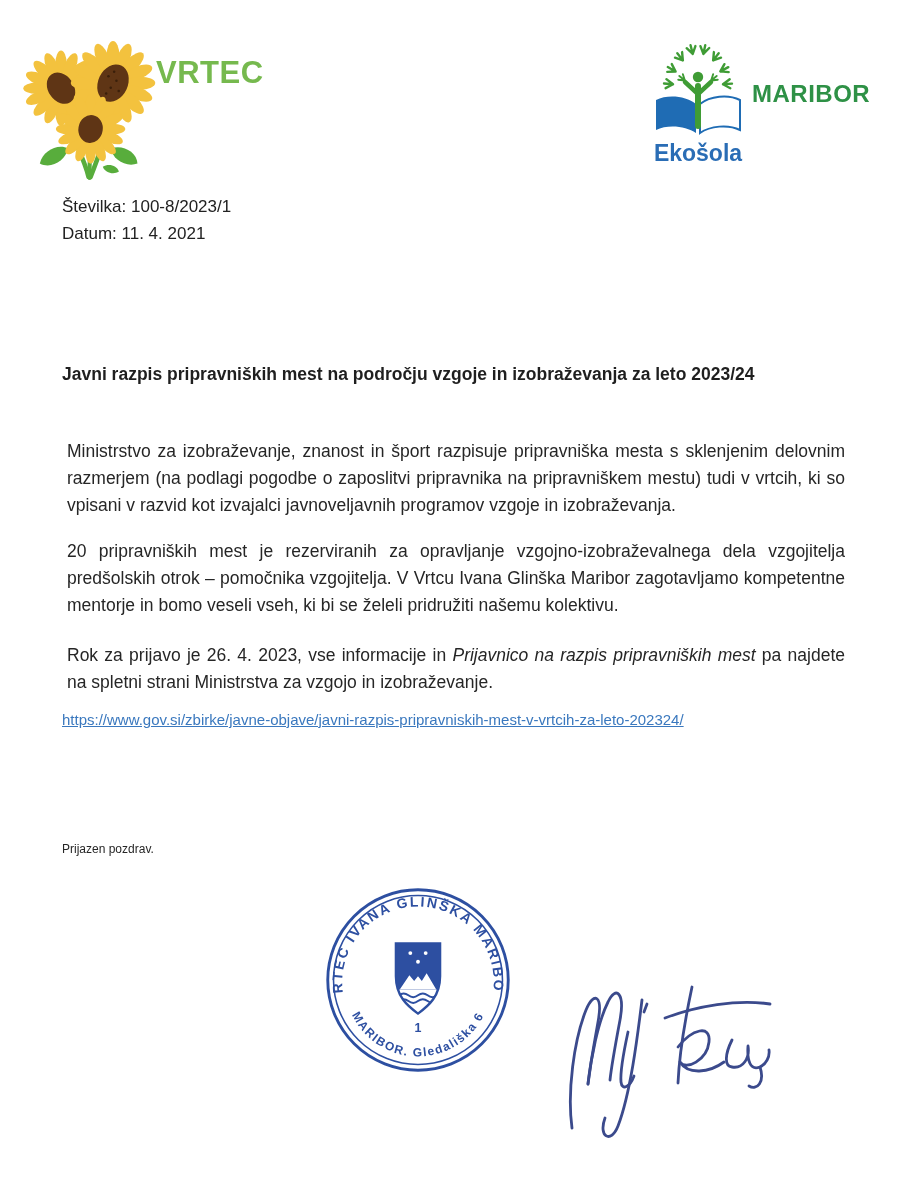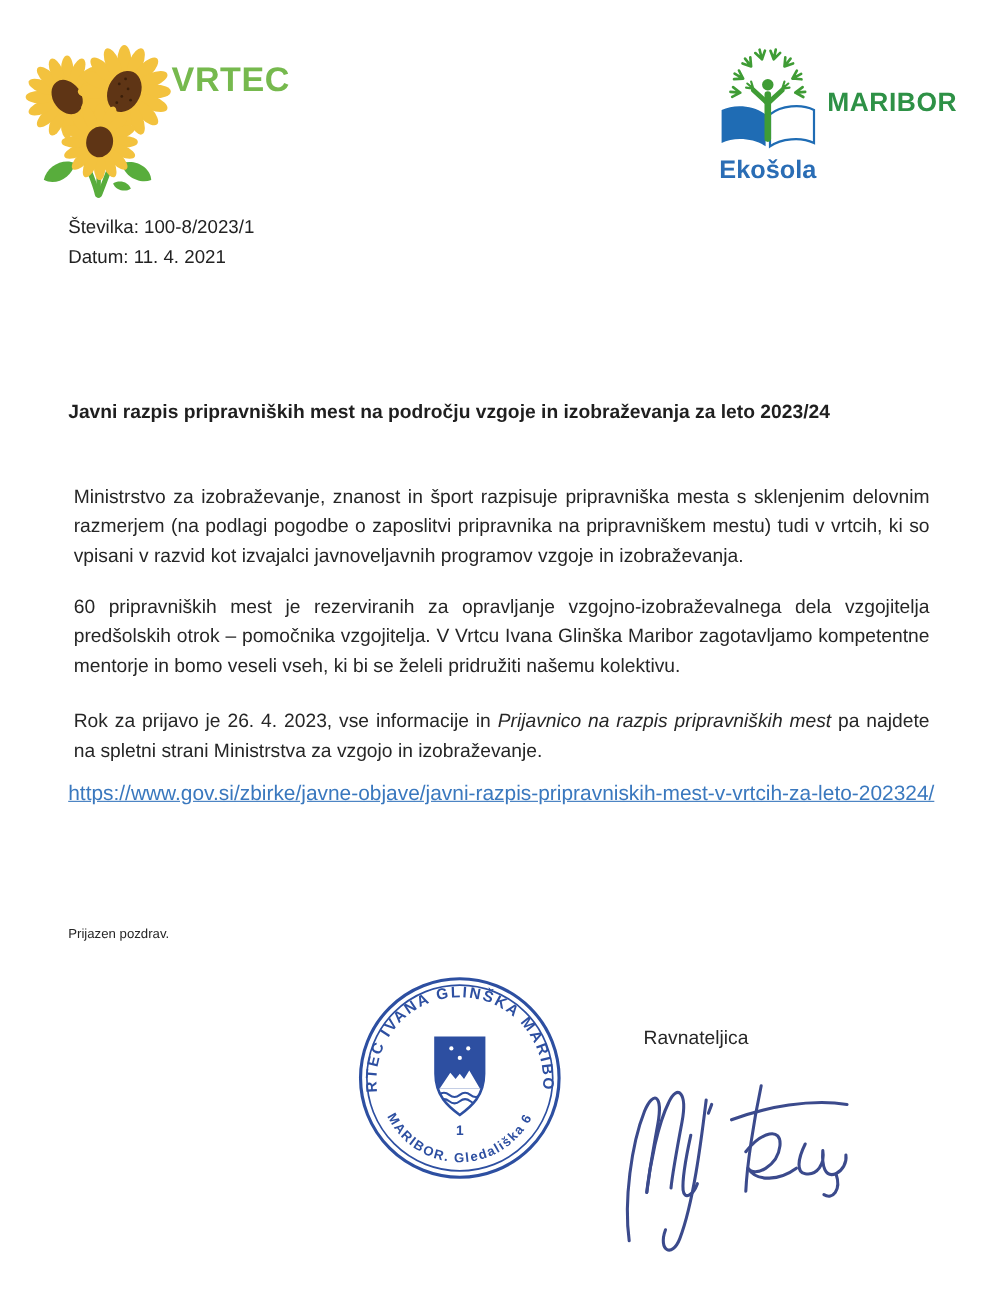--- a/index.html
+++ b/index.html
@@ -30,21 +30,21 @@
     position: absolute; left: 62px; top: 364px; width: 777px;
     text-align: left; font-size: 17.5px; font-weight: bold; color: #1f1f1f;
   }
   .para {
     position: absolute; left: 67px; width: 778px;
     font-size: 17.5px; line-height: 27px; color: #262626; text-align: justify;
   }
   .p1 { top: 438px; }
   .p2 { top: 538px; }
   .p3 { top: 642px; }
-  .link-row { position: absolute; left: 62px; top: 711px; font-size: 19px; }
+  .link-row { position: absolute; left: 62px; top: 711px; font-size: 15px; }
   .link-row a { color: #3a78be; text-decoration: underline; }
   .closing { position: absolute; left: 62px; top: 842px; font-size: 12px; color: #262626; }
   
   .stamp { position: absolute; left: 322px; top: 884px; width: 192px; height: 192px; }
   .sig-block { position: absolute; left: 585px; top: 930px; font-size: 17.5px; line-height: 26px; color: #262626; }
   .signature { position: absolute; left: 562px; top: 970px; width: 220px; height: 175px; }
   .it { font-style: italic; }
 </style>
 </head>
 <body>
@@ -143,21 +143,21 @@
   <div class="ekovrtec">MARIBOR</div>
 
   <div class="meta">
     <div>Številka: 100-8/2023/1</div>
     <div>Datum: 11. 4. 2021</div>
   </div>
 
   <div class="title">Javni razpis pripravniških mest na področju vzgoje in izobraževanja za leto 2023/24</div>
 
   <p class="para p1">Ministrstvo za izobraževanje, znanost in šport razpisuje pripravniška mesta s sklenjenim delovnim razmerjem (na podlagi pogodbe o zaposlitvi pripravnika na pripravniškem mestu)  tudi v vrtcih, ki so vpisani v razvid kot izvajalci javnoveljavnih programov vzgoje in izobraževanja.</p>
-  <p class="para p2">60 pripravniških mest je rezerviranih za opravljanje vzgojno-izobraževalnega dela vzgojitelja predšolskih otrok – pomočnika vzgojitelja. V Vrtcu Ivana Glinška Maribor zagotavljamo kompetentne mentorje in bomo veseli vseh, ki bi se želeli pridružiti našemu kolektivu.</p>
+  <p class="para p2">20 pripravniških mest je rezerviranih za opravljanje vzgojno-izobraževalnega dela vzgojitelja predšolskih otrok – pomočnika vzgojitelja. V Vrtcu Ivana Glinška Maribor zagotavljamo kompetentne mentorje in bomo veseli vseh, ki bi se želeli pridružiti našemu kolektivu.</p>
   <p class="para p3"><span>Rok za prijavo je 26. 4. 2023, vse informacije in </span><span class="it">Prijavnico na razpis pripravniških mest</span><span> pa najdete na spletni strani Ministrstva za vzgojo in izobraževanje.</span></p>
 
   <div class="link-row">
     <a href="#">https://www.gov.si/zbirke/javne-objave/javni-razpis-pripravniskih-mest-v-vrtcih-za-leto-202324/</a>
   </div>
 
   <div class="closing">Prijazen pozdrav.</div>
 
   <div class="stamp">
     <svg viewBox="0 0 200 200" width="192" height="192">
@@ -185,21 +185,20 @@
         <circle cx="100" cy="81" r="2" fill="#ffffff"></circle>
         <path d="M81,110 L91,95 L96,101 L100,96 L104,101 L109,93 L119,110 Z" fill="#ffffff"></path>
         <path d="M80,116 q5,-4 10,0 t10,0 t10,0 t10,0" fill="none" stroke="#2d4fa1" stroke-width="2"></path>
         <path d="M80,122 q5,-4 10,0 t10,0 t10,0 t10,0" fill="none" stroke="#2d4fa1" stroke-width="2"></path>
       </g>
       <text x="100" y="154" text-anchor="middle" font-size="13" font-weight="bold" fill="#2d4fa1" font-family="Liberation Sans, sans-serif">1</text>
     </svg>
   </div>
 
   <div class="sig-block">
-    <div>Ravnateljica</div>
   </div>
 
   <div class="signature">
     <svg viewBox="0 0 220 175" width="220" height="175">
       <g fill="none" stroke="#3b4a8c" stroke-width="2.8" stroke-linecap="round" stroke-linejoin="round">
         <path d="M10,158 C5,122 12,70 24,40 C32,21 41,25 36,52 C31,80 27,102 26,114"></path>
         <path d="M26,114 C29,88 36,52 46,32 C54,15 63,23 58,50 C52,82 49,100 48,110"></path>
         <path d="M66,62 C61,85 58,101 59,112 C60,121 68,117 72,106"></path>
         <path d="M80,30 C76,62 69,122 56,156 C49,174 36,167 43,148"></path>
         <path d="M82,42 L85,34"></path>

